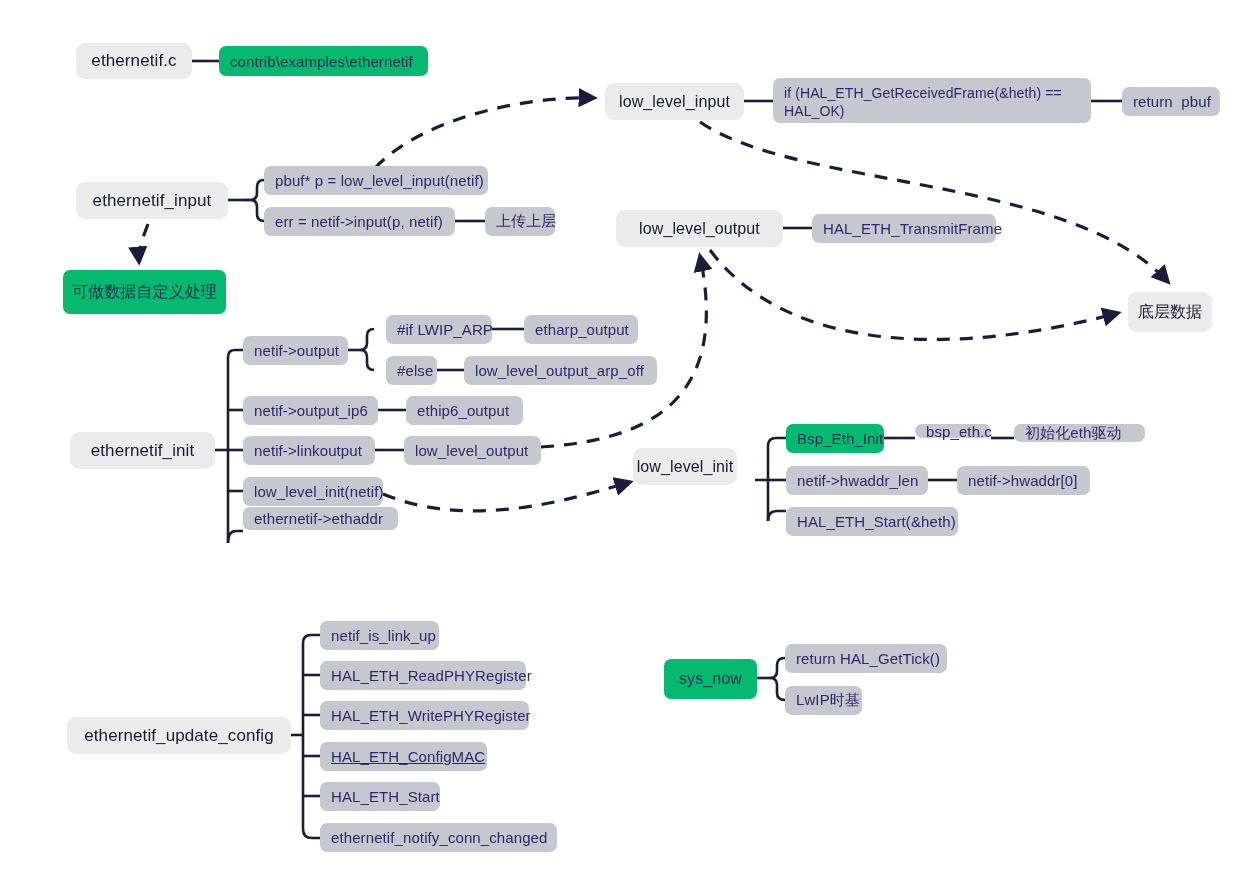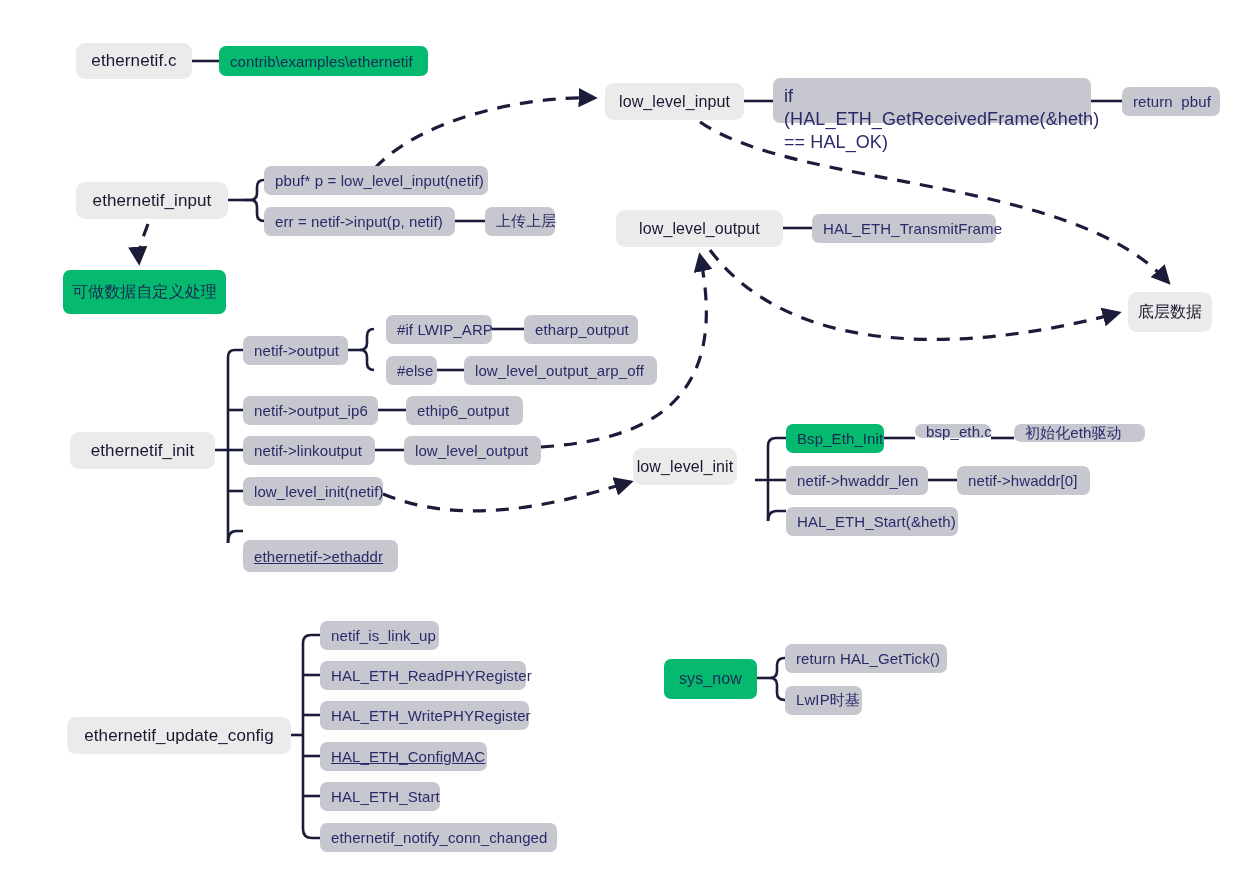--- a/index.html
+++ b/index.html
@@ -153,21 +153,21 @@
 
     <path d="M 541 447 C 650 440 730 400 700 256" stroke="#1b1b3a" stroke-width="3.2" fill="none" stroke-dasharray="13 10" marker-end="url(#arrow)"></path>
 
     <path d="M 383 494 C 470 530 570 500 630 482" stroke="#1b1b3a" stroke-width="3.2" fill="none" stroke-dasharray="13 10" marker-end="url(#arrow)"></path>
   </svg>
 
   <div class="node root" style="left:76px; top:43px; width:116px; height:36px;">ethernetif.c</div>
   <div class="node light" style="left:605px; top:83px; width:139px; height:37px;">low_level_input</div>
 
   <div class="node green" style="left:219px; top:46px; width:209px; height:30px;">contrib\examples\ethernetif</div>
-  <div class="node gray wrap" style="left:773px; top:78px; width:318px; height:45px; font-size:18px;">if (HAL_ETH_GetReceivedFrame(&amp;heth) == HAL_OK)</div>
+  <div class="node gray wrap" style="left:773px; top:78px; width:318px; height:45px; font-size:14px;">if (HAL_ETH_GetReceivedFrame(&amp;heth) == HAL_OK)</div>
   <div class="node gray" style="left:1122px; top:87px; width:98px; height:29px;">return  pbuf</div>
 
   <div class="node root" style="left:76px; top:182px; width:152px; height:37px;">ethernetif_input</div>
   <div class="node gray" style="left:264px; top:166px; width:224px; height:29px;">pbuf* p = low_level_input(netif)</div>
   <div class="node gray" style="left:264px; top:207px; width:191px; height:29px;">err = netif-&gt;input(p, netif)</div>
   <div class="node gray" style="left:485px; top:207px; width:70px; height:29px;">上传上层</div>
   <div class="node green" style="left:63px; top:270px; width:163px; height:44px; justify-content:center; font-size:16px;">可做数据自定义处理</div>
 
   <div class="node light" style="left:616px; top:210px; width:167px; height:37px;">low_level_output</div>
   <div class="node gray" style="left:812px; top:214px; width:184px; height:29px;">HAL_ETH_TransmitFrame</div>
@@ -182,21 +182,21 @@
   <div class="node gray" style="left:386px; top:356px; width:51px; height:29px;">#else</div>
   <div class="node gray" style="left:464px; top:356px; width:193px; height:29px;">low_level_output_arp_off</div>
 
   <div class="node gray" style="left:243px; top:396px; width:135px; height:29px;">netif-&gt;output_ip6</div>
   <div class="node gray" style="left:406px; top:396px; width:117px; height:29px;">ethip6_output</div>
 
   <div class="node gray" style="left:243px; top:436px; width:132px; height:29px;">netif-&gt;linkoutput</div>
   <div class="node gray" style="left:404px; top:436px; width:137px; height:29px;">low_level_output</div>
 
   <div class="node gray" style="left:243px; top:477px; width:140px; height:29px;">low_level_init(netif)</div>
-  <div class="node gray" style="left:243px; top:540px; width:155px; height:32px;text-decoration:underline;">ethernetif-&gt;ethaddr</div>
+  <div class="node gray" style="left:243px; top:507px; width:155px; height:23px;">ethernetif-&gt;ethaddr</div>
 
   <div class="node light" style="left:633px; top:448px; width:104px; height:37px;">low_level_init</div>
   <div class="node green" style="left:786px; top:424px; width:98px; height:29px;">Bsp_Eth_Init</div>
   <div class="node gray" style="left:915px; top:424px; width:76px; height:14px;">bsp_eth.c</div>
   <div class="node gray" style="left:1014px; top:424px; width:131px; height:18px;">初始化eth驱动</div>
   <div class="node gray" style="left:786px; top:466px; width:142px; height:29px;">netif-&gt;hwaddr_len</div>
   <div class="node gray" style="left:957px; top:466px; width:133px; height:29px;">netif-&gt;hwaddr[0]</div>
   <div class="node gray" style="left:786px; top:507px; width:172px; height:29px;">HAL_ETH_Start(&amp;heth)</div>
 
   <div class="node root" style="left:67px; top:717px; width:224px; height:37px;">ethernetif_update_config</div>

